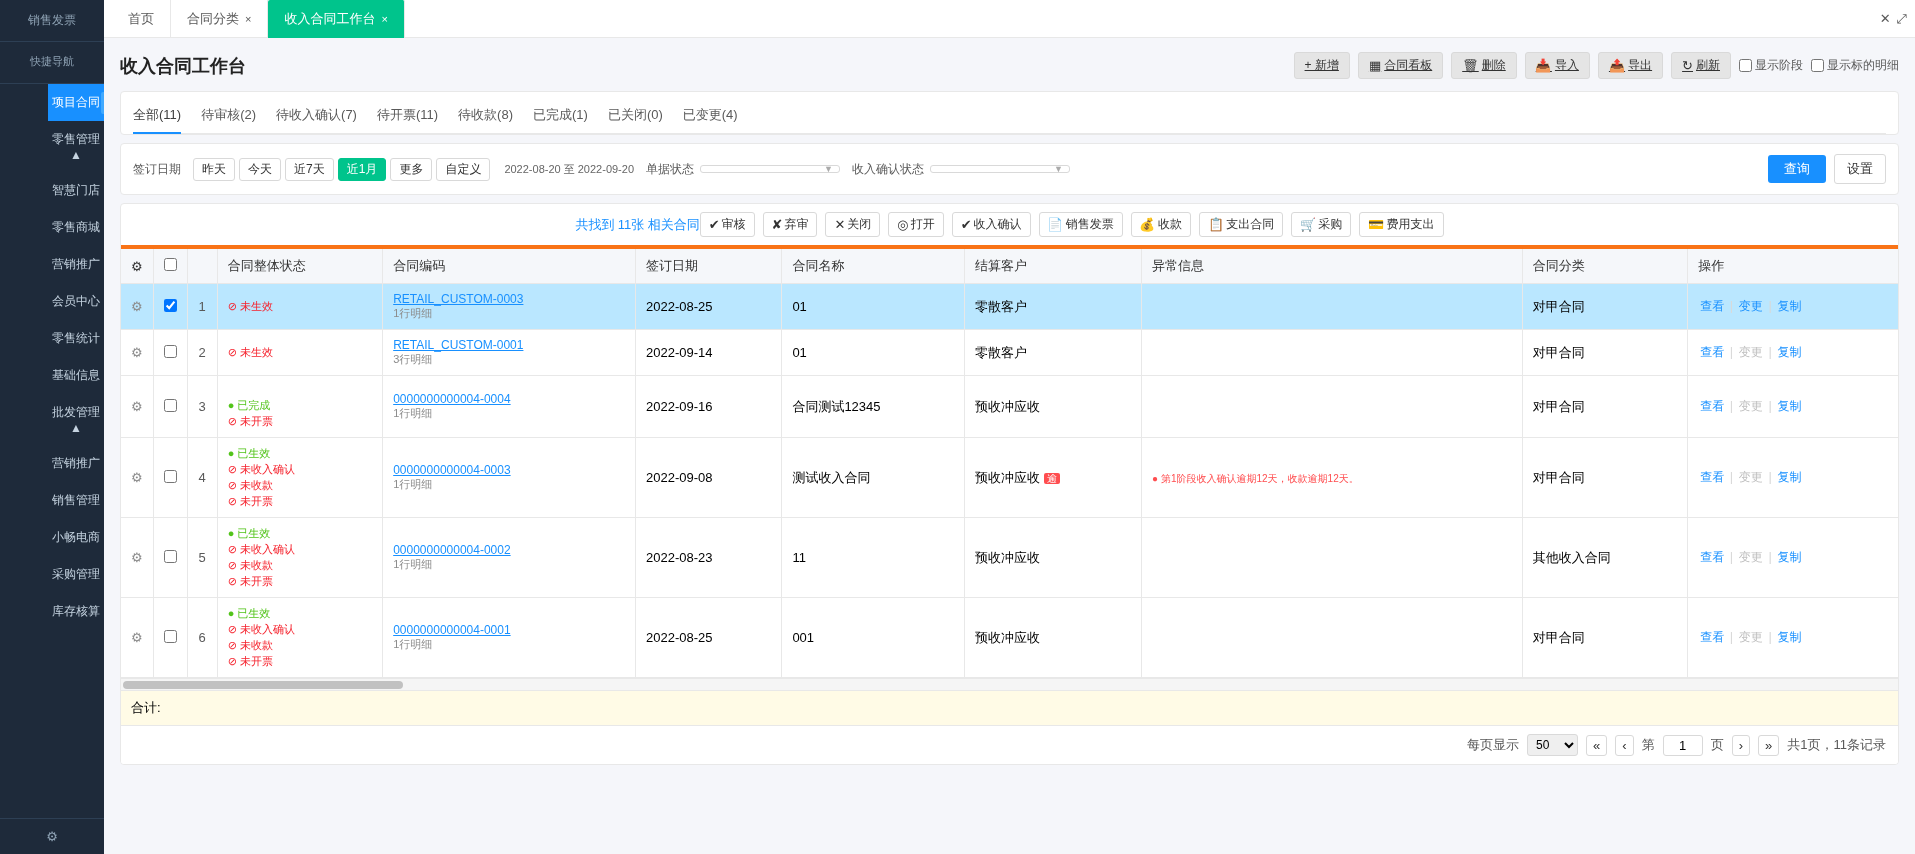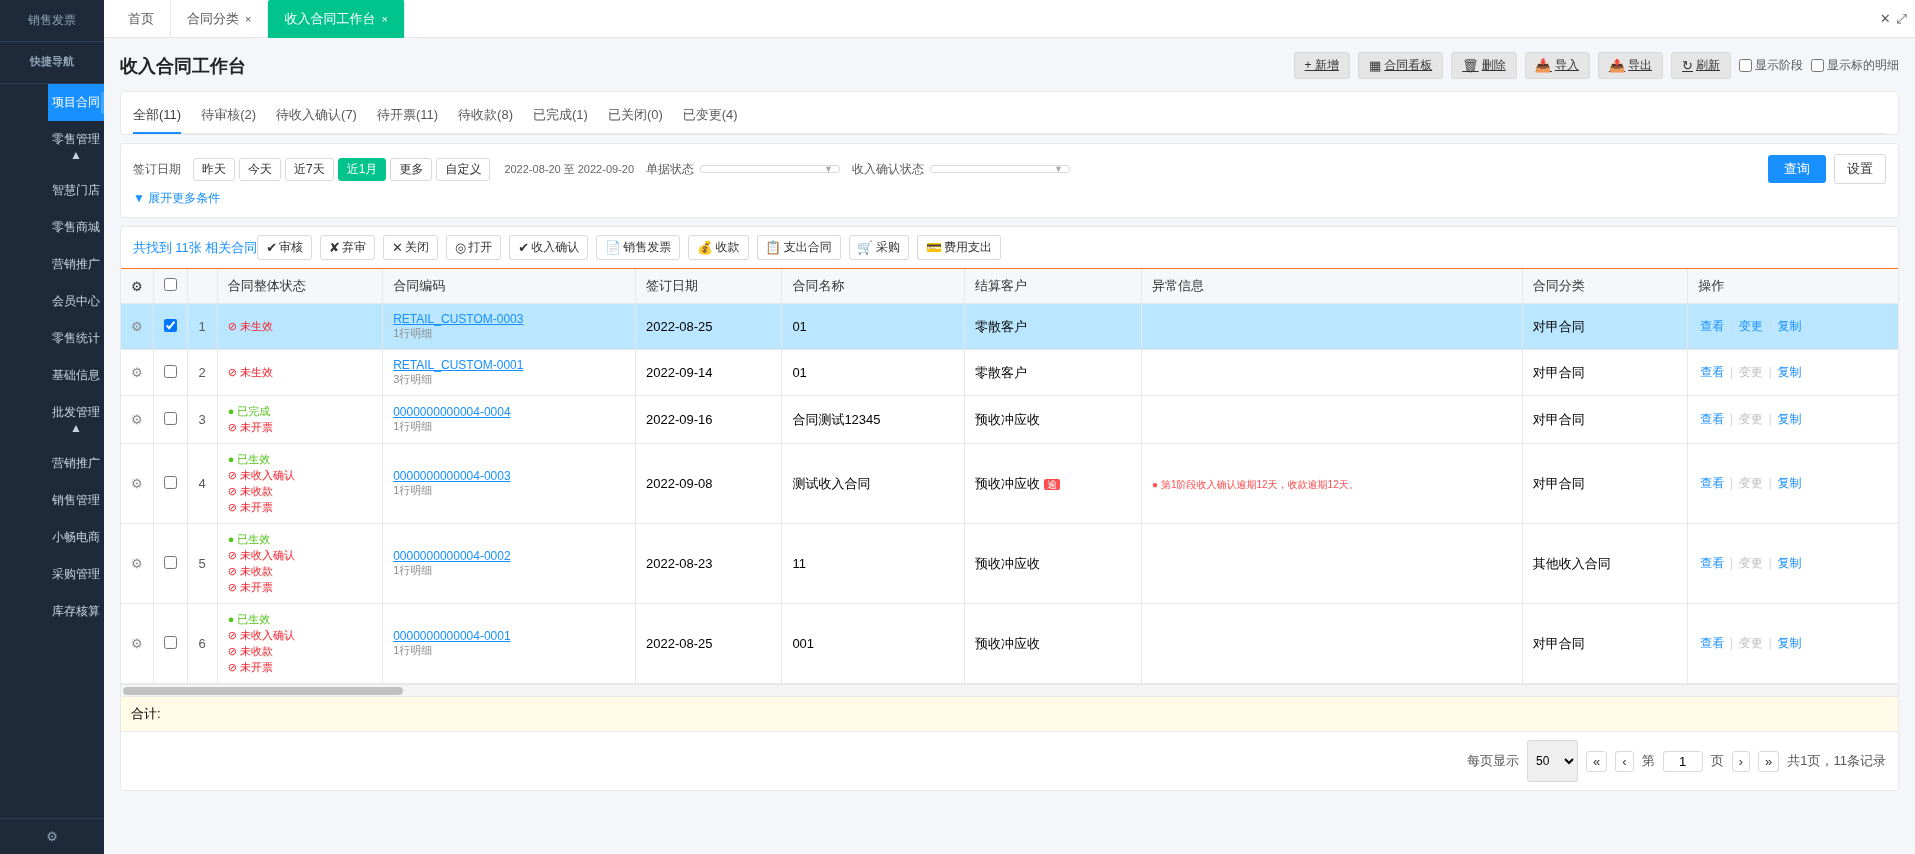--- a/index.html
+++ b/index.html
@@ -1,21 +1,21 @@
 <!DOCTYPE html>
 <html><head>
   <meta charset="utf-8">
   <style>
     * { box-sizing: border-box; margin: 0; padding: 0; font-family: 'Microsoft YaHei', Arial, sans-serif; font-size: 13px; }
     body { background: #f0f2f5; display: flex; height: 854px; overflow: hidden; }
 
     
     .sidebar { width: 104px; background: #1e2a3a; display: flex; flex-direction: column; height: 100%; }
     .sidebar-search { padding: 12px 8px; color: #8fa3b5; font-size: 12px; text-align: center; border-bottom: 1px solid #2d3f54; cursor: pointer; }
-    .sidebar-nav { padding: 8px 0; border-bottom: 1px solid #2d3f54; font-weight: bold; }
+    .sidebar-nav { padding: 8px 0; border-bottom: 1px solid #2d3f54; }
     .sidebar-nav-label { color: #8fa3b5; font-size: 11px; text-align: center; padding: 4px 0 6px; }
     .sidebar-item { color: #c5d3e0; padding: 10px 0; text-align: center; cursor: pointer; font-size: 12px; position: relative; margin-left: 48px; }
     .sidebar-item.active { background: #1890ff; color: #fff; }
     .sidebar-item.active::after { content: ''; position: absolute; right: 0; top: 50%; transform: translateY(-50%); width: 3px; height: 60%; background: #40a9ff; border-radius: 2px 0 0 2px; }
     .sidebar-bottom { margin-top: auto; padding: 10px 0; text-align: center; color: #8fa3b5; border-top: 1px solid #2d3f54; cursor: pointer; }
 
     
     .main { flex: 1; display: flex; flex-direction: column; overflow: hidden; }
 
     
@@ -50,21 +50,21 @@
     .filter-date-range { color: #666; font-size: 11px; margin-left: 2px; }
     .filter-select { display: flex; align-items: center; gap: 6px; }
     .filter-select-box { border: 1px solid #d9d9d9; border-radius: 3px; padding: 3px 24px 3px 8px; background: #fff; cursor: pointer; font-size: 12px; color: #595959; position: relative; min-width: 140px; }
     .filter-select-box::after { content: '▼'; position: absolute; right: 6px; top: 50%; transform: translateY(-50%); font-size: 9px; color: #aaa; }
     .filter-expand { color: #1890ff; cursor: pointer; font-size: 12px; margin-left: auto; }
     .btn-query { background: #1890ff; color: #fff; border: none; border-radius: 3px; padding: 5px 16px; cursor: pointer; font-size: 13px; }
     .btn-setting { background: #fff; color: #333; border: 1px solid #d9d9d9; border-radius: 3px; padding: 5px 12px; cursor: pointer; font-size: 13px; }
 
     
     .table-container { background: #fff; border-radius: 4px; border: 1px solid #e8e8e8; overflow: hidden; }
-    .table-toolbar { display: flex; align-items: center; justify-content: flex-start; padding: 8px 12px; border-bottom: 1px solid #f97316; }
+    .table-toolbar { display: flex; align-items: center; justify-content: center; padding: 8px 12px; border-bottom: 4px solid #f97316; }
     .table-info { color: #595959; font-size: 12px; }
     .table-info span { color: #1890ff; }
     .table-actions { display: flex; gap: 8px; flex-wrap: wrap; }
     .table-action-btn { display: flex; align-items: center; gap: 2px; padding: 3px 8px; border: 1px solid #d9d9d9; border-radius: 3px; cursor: pointer; font-size: 12px; color: #333; background: #fff; white-space: nowrap; }
 
     table { width: 100%; border-collapse: collapse; font-size: 12px; }
     thead th { background: #f5f7fa; color: #333; padding: 8px 10px; border-bottom: 1px solid #e8e8e8; border-right: 1px solid #e8e8e8; text-align: left; white-space: nowrap; font-weight: 500; position: sticky; top: 0; z-index: 1; }
     thead th:last-child { border-right: none; }
     tbody tr { border-bottom: 1px solid #e8e8e8; }
     tbody tr.selected { background: #bae7ff; }
@@ -72,21 +72,21 @@
     tbody td:last-child { border-right: none; }
     .row-num { color: #595959; text-align: center; }
     .status-badge { display: inline-flex; align-items: center; gap: 2px; font-size: 11px; }
     .link-text { color: #1890ff; text-decoration: underline; cursor: pointer; font-size: 12px; }
     .sub-text { color: #8c8c8c; font-size: 11px; }
     .op-btn { color: #1890ff; cursor: pointer; font-size: 12px; padding: 0 2px; }
     .op-divider { color: #d9d9d9; }
 
     
     .table-footer { display: flex; align-items: center; justify-content: flex-end; padding: 8px 12px; border-top: 1px solid #e8e8e8; gap: 8px; background: #fff; font-size: 12px; color: #595959; }
-    .page-size-select { border: 1px solid #d9d9d9; border-radius: 3px; padding: 12px 4px; font-size: 12px; }
+    .page-size-select { border: 1px solid #d9d9d9; border-radius: 3px; padding: 2px 4px; font-size: 12px; }
     .page-btn { border: 1px solid #d9d9d9; border-radius: 3px; background: #fff; padding: 2px 6px; cursor: pointer; color: #333; }
     .page-input { border: 1px solid #d9d9d9; border-radius: 3px; width: 40px; text-align: center; padding: 2px 4px; }
 
     .scrollbar-row { height: 12px; background: #f5f5f5; border-top: 1px solid #e8e8e8; overflow: hidden; }
     .scrollbar-thumb { height: 8px; margin: 2px; width: 280px; background: #c1c1c1; border-radius: 4px; }
 
     .checkbox-cell { text-align: center; }
     input[type=checkbox] { cursor: pointer; }
 
     .status-multi { display: flex; flex-direction: column; gap: 1px; }
@@ -180,23 +180,20 @@
         </div>
         <div class="filter-select">
           <span class="filter-label">收入确认状态</span>
           <div class="filter-select-box"></div>
         </div>
         <div style="margin-left:auto; display:flex; gap:8px; align-items:center;">
           <button class="btn-query">查询</button>
           <button class="btn-setting">设置</button>
         </div>
       </div>
-      <div style="margin-top:6px;">
-        <span class="filter-expand">▼ 展开更多条件</span>
-      </div>
     </div>
 
     <div class="table-container">
 
       <div class="table-toolbar">
         <div class="table-info">
           <span>共找到</span>
           <span style="color:#1890ff;">11张</span>
           <span>相关合同</span>
         </div>
@@ -271,21 +268,21 @@
                 <td></td>
                 <td>对甲合同</td>
                 <td><span class="op-btn">查看</span><span class="op-divider"> | </span><span class="op-btn" style="color: rgb(191, 191, 191);">变更</span><span class="op-divider"> | </span><span class="op-btn">复制</span></td>
               </tr>
               <tr>
                 <td style="text-align: center; color: rgb(140, 140, 140);">⚙</td>
                 <td class="checkbox-cell"><input type="checkbox" style=""></td>
                 <td class="row-num">3</td>
                 <td>
                   <div class="status-multi">
-                    <span class="status-badge" style="color: rgb(82, 196, 26);">● 已完成</span>
+                    <span class="status-badge" style="color: rgb(82, 196, 26); margin-top: 14px;">● 已完成</span>
                     <span class="status-badge" style="color: rgb(245, 34, 45);">⊘ 未开票</span>
                   </div>
                 </td>
                 <td>
                   <div class="link-text">0000000000004-0004</div>
                   <div class="sub-text">1行明细</div>
                 </td>
                 <td>2022-09-16</td>
                 <td>合同测试12345</td>
                 <td>预收冲应收</td>

